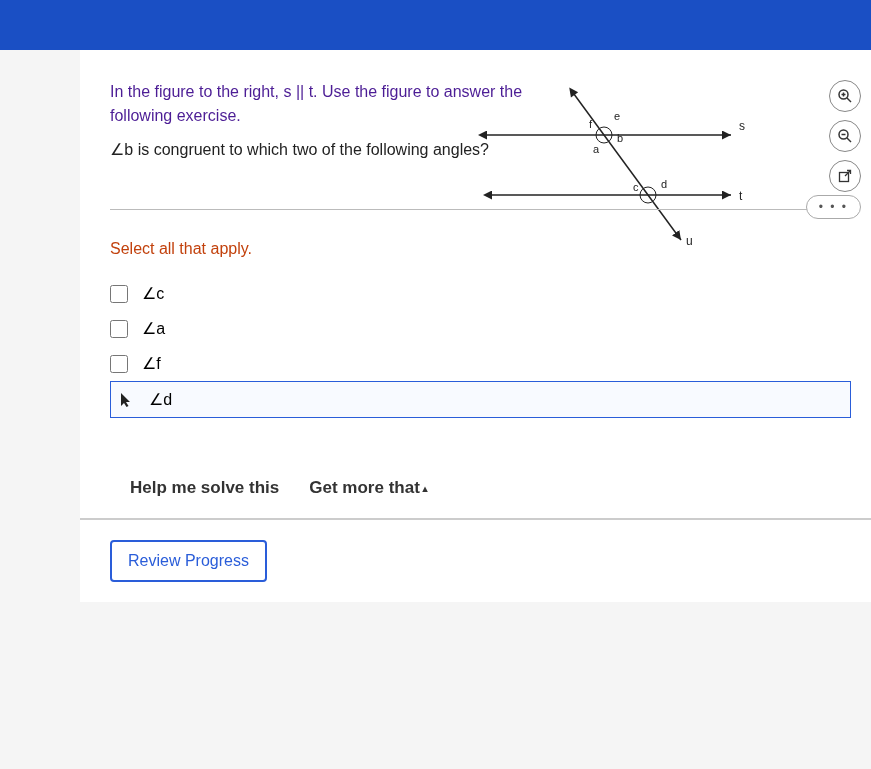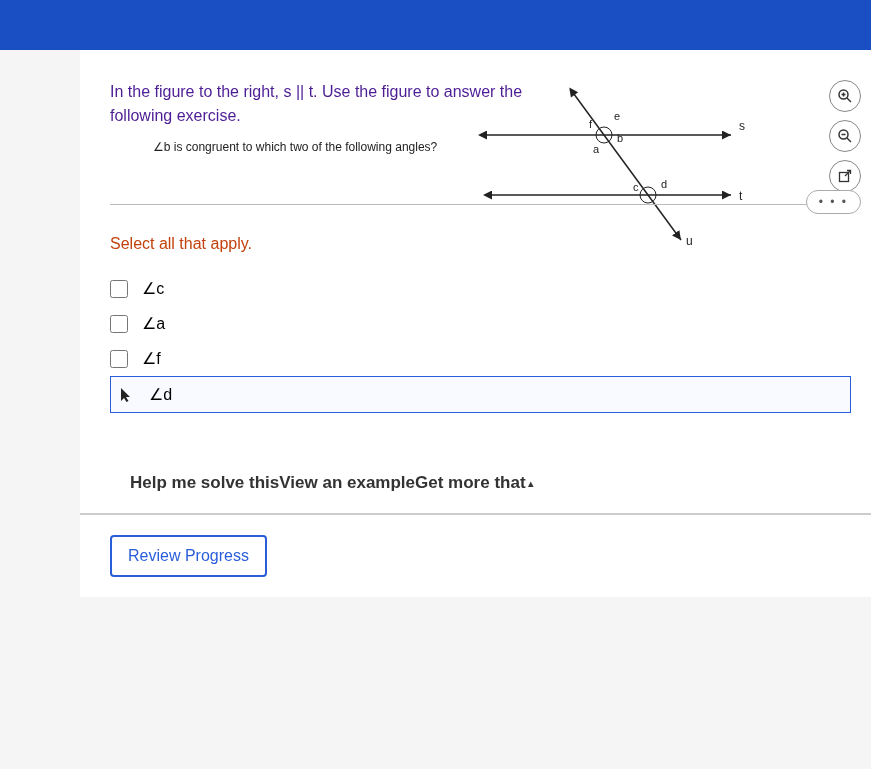--- a/index.html
+++ b/index.html
@@ -33,25 +33,24 @@
       padding: 30px 20px 20px 30px;
       position: relative;
     }
     .question-text {
       font-size: 16px;
       color: #4c1d95;
       line-height: 1.5;
       max-width: 440px;
     }
     .question-prompt {
-      font-size: 12px;
+      font-size: 16px;
       color: #222;
       margin-top: 12px;
       max-width: 440px;
-      margin-left: 43px;
     }
     .figure-area {
       position: absolute;
       top: 30px;
       right: 110px;
       width: 300px;
       height: 180px;
     }
     .side-icons {
       position: absolute;
@@ -127,20 +126,21 @@
       font-size: 14px;
     }
     .angle-label {
       display: flex;
       align-items: center;
       gap: 2px;
     }
     .links-row {
       padding: 30px 20px 20px 50px;
       display: flex;
+      gap: 30px;
       align-items: flex-start;
       font-size: 17px;
       font-weight: bold;
       color: #333;
     }
     .links-row span { cursor: pointer; }
     .dropdown-caret::after {
       content: " \25B4";
       font-size: 10px;
       vertical-align: middle;
@@ -265,21 +265,20 @@
           <svg width="14" height="16" viewBox="0 0 14 16">
               <path d="M2,1 L2,14 L5,11 L7.5,15 L9.5,14 L7,10 L11,10 Z" fill="#222"></path>
             </svg>
         </span>
         <span class="angle-label">∠d</span>
       </div>
     </div>
 
     <div class="links-row">
       <span>Help me solve this</span>
-      <span>View an example</span>
       <span class="dropdown-caret">Get more that</span>
     </div>
 
     <hr class="bottom-divider">
 
     <div class="review-row">
       <button class="review-btn">Review Progress</button>
     </div>
 
   </div>

